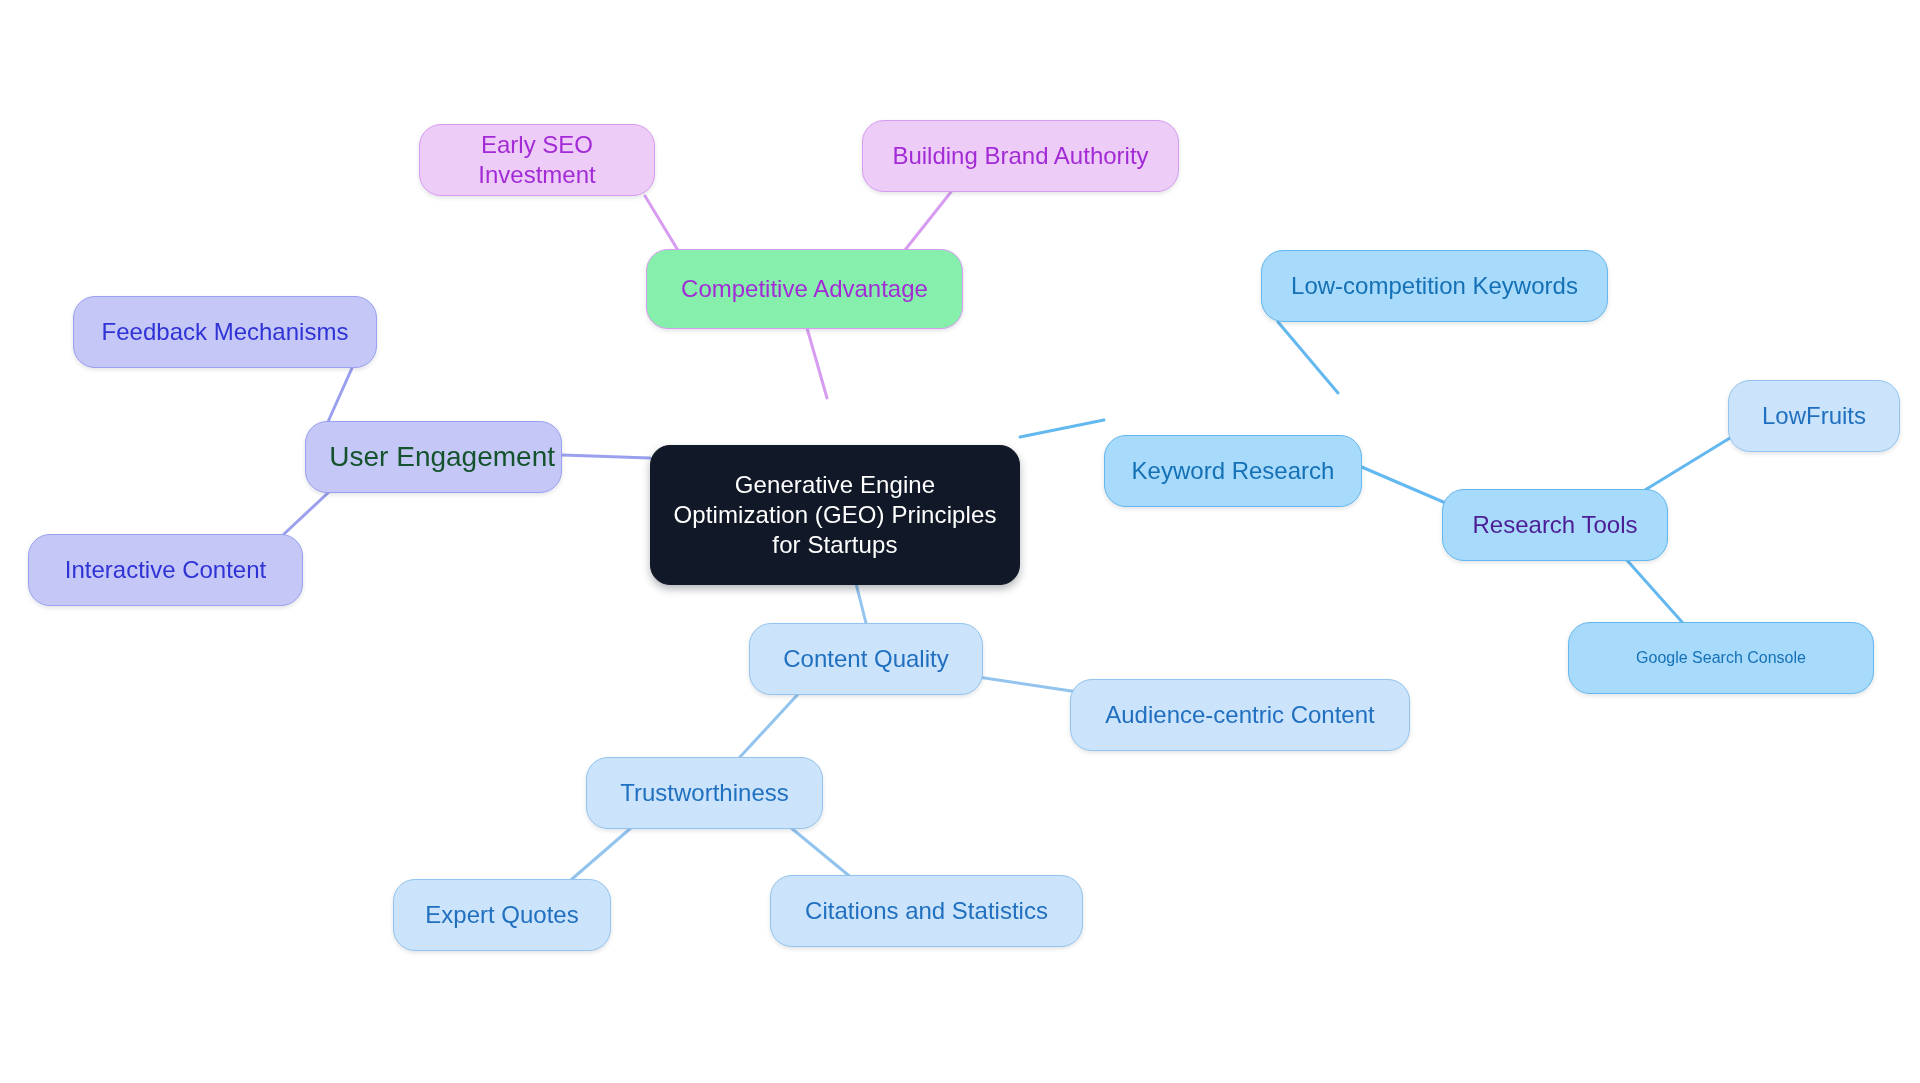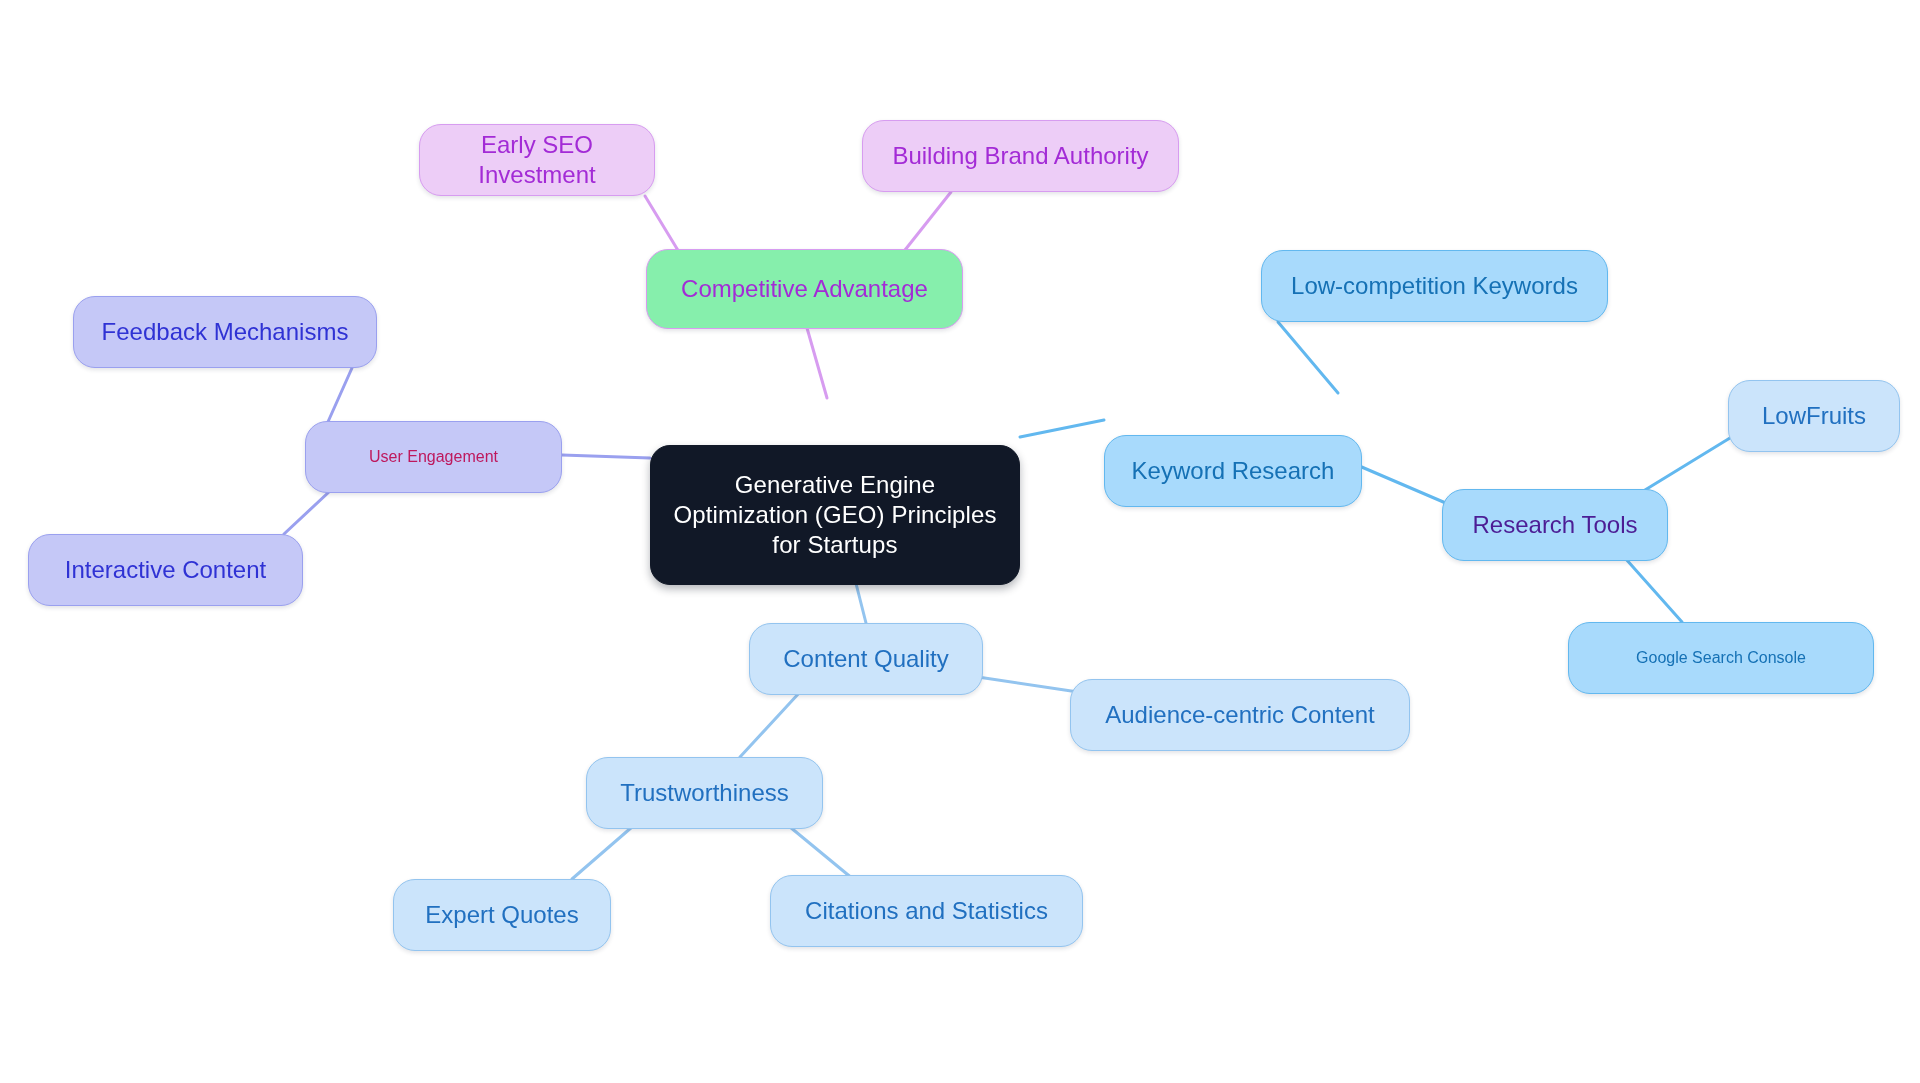--- a/index.html
+++ b/index.html
@@ -73,21 +73,21 @@
       <line x1="632" y1="827" x2="572" y2="879" stroke="#93c4ef" stroke-width="3" stroke-linecap="round"></line>
       <line x1="790" y1="827" x2="853" y2="879" stroke="#93c4ef" stroke-width="3" stroke-linecap="round"></line>
     </svg>
   <div id="node-layer">
       <div class="node node-root" style="left: 650px; top: 400px; width: 370px; height: 140px; background: rgb(17, 24, 39); border-color: rgb(17, 24, 39); color: rgb(255, 255, 255); font-size: 24px; margin-top: 45px;"><span class="node-label">Generative Engine
 Optimization (GEO) Principles
 for Startups</span></div>
       <div class="node" style="left: 646px; top: 249px; width: 317px; height: 80px; background: #86efac; border-color: rgb(215, 156, 240); color: rgb(163, 43, 214); font-size: 24px;"><span class="node-label">Competitive Advantage</span></div>
       <div class="node" style="left: 419px; top: 124px; width: 236px; height: 72px; background: rgb(237, 205, 247); border-color: rgb(215, 156, 240); color: rgb(163, 43, 214); font-size: 24px;"><span class="node-label">Early SEO Investment</span></div>
       <div class="node" style="left: 862px; top: 120px; width: 317px; height: 72px; background: rgb(237, 205, 247); border-color: rgb(215, 156, 240); color: rgb(163, 43, 214); font-size: 24px;"><span class="node-label">Building Brand Authority</span></div>
-      <div class="node" style="left: 305px; top: 421px; width: 257px; height: 72px; background: rgb(197, 200, 247); border-color: rgb(154, 160, 239); color: #be185d; font-size: 16px;"><span class="node-label">User Engagement</span></div>
+      <div class="node" style="left: 305px; top: 421px; width: 257px; height: 72px; background: rgb(197, 200, 247); border-color: rgb(154, 160, 239); color: #14532d; font-size: 28px; text-align: right;"><span class="node-label">User Engagement</span></div>
       <div class="node" style="left: 73px; top: 296px; width: 304px; height: 72px; background: rgb(197, 200, 247); border-color: rgb(154, 160, 239); color: rgb(47, 50, 212); font-size: 24px;"><span class="node-label">Feedback Mechanisms</span></div>
       <div class="node" style="left: 18px; top: 534px; width: 275px; height: 72px; background: rgb(197, 200, 247); border-color: rgb(154, 160, 239); color: rgb(47, 50, 212); font-size: 24px; margin-left: 10px;"><span class="node-label">Interactive Content</span></div>
       <div class="node" style="left: 1104px; top: 393px; width: 258px; height: 72px; background: rgb(168, 218, 252); border-color: rgb(98, 184, 239); color: rgb(21, 113, 181); font-size: 24px; margin-top: 42px;"><span class="node-label">Keyword Research</span></div>
       <div class="node" style="left: 1239px; top: 250px; width: 347px; height: 72px; background: rgb(168, 218, 252); border-color: rgb(98, 184, 239); color: rgb(21, 113, 181); font-size: 24px; margin-left: 22px;"><span class="node-label">Low-competition Keywords</span></div>
       <div class="node" style="left: 1442px; top: 489px; width: 226px; height: 72px; background: rgb(168, 218, 252); border-color: rgb(98, 184, 239); color: #4c1d95; font-size: 24px;"><span class="node-label">Research Tools</span></div>
       <div class="node" style="left: 1728px; top: 380px; width: 172px; height: 72px; background: rgb(203, 228, 251); border-color: rgb(147, 196, 239); color: rgb(33, 112, 192); font-size: 24px;"><span class="node-label">LowFruits</span></div>
       <div class="node" style="left: 1568px; top: 622px; width: 306px; height: 72px; background: rgb(168, 218, 252); border-color: rgb(98, 184, 239); color: rgb(21, 113, 181); font-size: 16px;"><span class="node-label">Google Search Console</span></div>
       <div class="node" style="left: 749px; top: 623px; width: 234px; height: 72px; background: rgb(203, 228, 251); border-color: rgb(147, 196, 239); color: rgb(33, 112, 192); font-size: 24px;"><span class="node-label">Content Quality</span></div>
       <div class="node" style="left: 1070px; top: 679px; width: 340px; height: 72px; background: rgb(203, 228, 251); border-color: rgb(147, 196, 239); color: rgb(33, 112, 192); font-size: 24px; justify-content: flex-end;"><span class="node-label">Audience-centric Content</span></div>
       <div class="node" style="left: 586px; top: 757px; width: 237px; height: 72px; background: rgb(203, 228, 251); border-color: rgb(147, 196, 239); color: rgb(33, 112, 192); font-size: 24px;"><span class="node-label">Trustworthiness</span></div>

